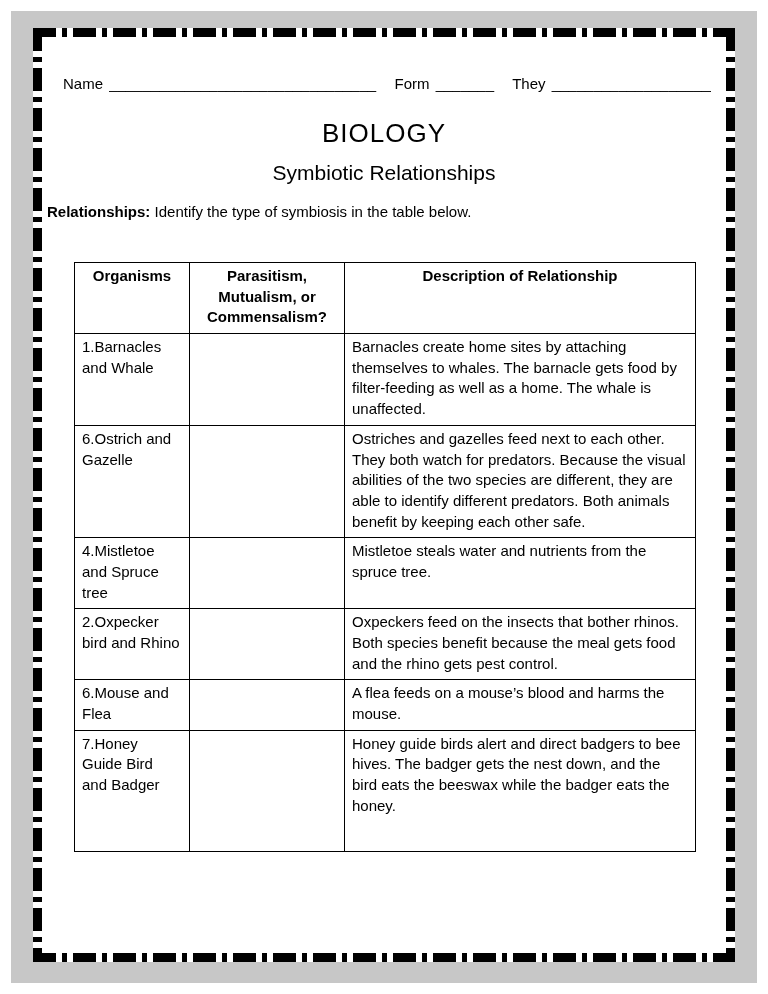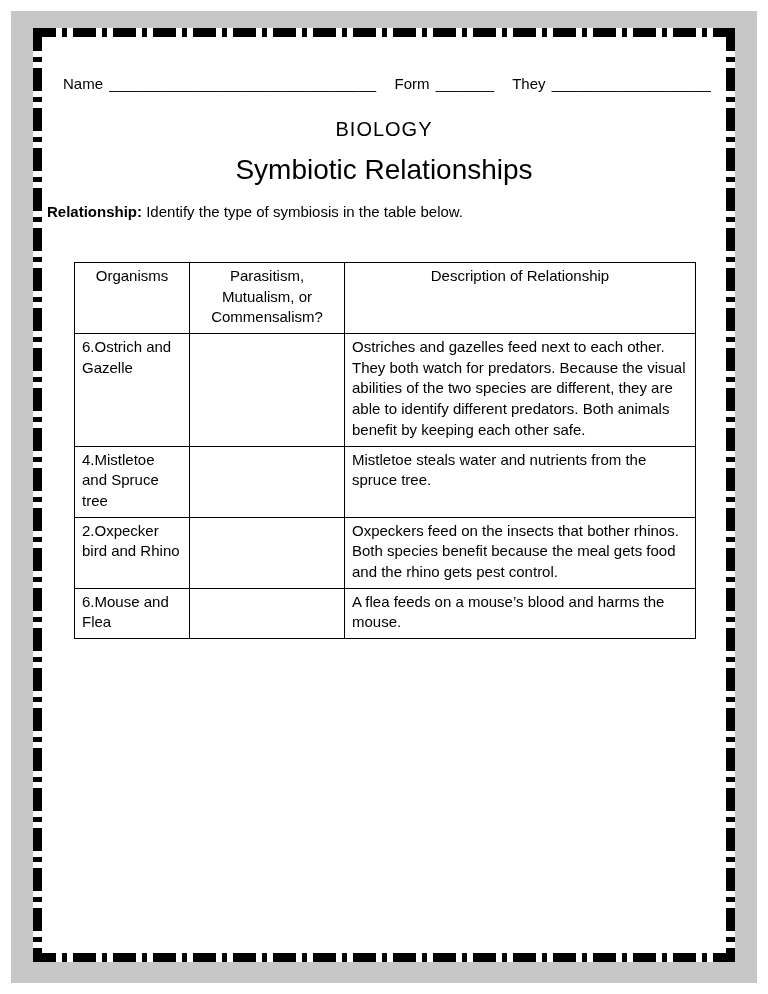--- a/index.html
+++ b/index.html
@@ -18,31 +18,31 @@
     background-image:repeating-linear-gradient(180deg,#000 0 23px,#fff 23px 29px,#000 29px 34px,#fff 34px 40px);}
   .bp-right{top:0;bottom:0;right:0;width:9px;
     background-image:repeating-linear-gradient(180deg,#000 0 23px,#fff 23px 29px,#000 29px 34px,#fff 34px 40px);}
 
   .hdr-line{position:absolute;left:30px;top:46px;width:648px;white-space:nowrap;overflow:hidden;}
   .hdr-line .lbl{padding-right:2px;margin-top:43px;}
   .hdr-line .rule{letter-spacing:0;}
   .hdr-line .gap{display:inline-block;width:10px;}
 
   .title-block{position:absolute;left:0;top:88px;width:100%;text-align:center;}
-  .title-main{font-size:20px;letter-spacing:1px;}
-  .title-sub{font-size:28px;margin-top:7px;}
+  .title-main{font-size:26px;letter-spacing:1px;}
+  .title-sub{font-size:21px;margin-top:7px;}
 
   .instructions{position:absolute;left:14px;top:174px;width:660px;}
   .instructions .b{font-weight:bold;}
 
   table.symbiosis{position:absolute;left:41px;top:234px;width:621px;border-collapse:collapse;table-layout:fixed;}
   table.symbiosis th,table.symbiosis td{
     border:1px solid #000;vertical-align:top;padding:3px 7px 5px 7px;font-size:15px;line-height:1.38;
   }
-  table.symbiosis th{font-weight:normal;text-align:center;vertical-align:top;}
+  table.symbiosis th{font-weight:bold;text-align:center;vertical-align:top;}
   col.c-org{width:115px;} col.c-ans{width:155px;} col.c-desc{width:351px;}
   tr.tall td{height:112px;}
 </style>
 </head>
 <body>
 
 <div class="canvas">
   <div class="gray-mat"></div>
   <div class="frame">
     <div class="bp bp-top"></div>
@@ -60,54 +60,64 @@
       <span class="lbl">They</span>
       <span class="rule">______________________</span>
     </div>
 
     <div class="title-block">
       <div class="title-main">BIOLOGY</div>
       <div class="title-sub">Symbiotic Relationships</div>
     </div>
 
     <div class="instructions">
-      <span class="b">Relationship:</span>
+      <span class="b">Relationships:</span>
       <span>Identify the type of symbiosis in the table below.</span>
     </div>
 
     <table class="symbiosis">
       <colgroup>
         <col class="c-org">
           <col class="c-ans">
           <col class="c-desc">
       </colgroup>
       <thead>
         <tr>
           <th>Organisms</th>
           <th>Parasitism, Mutualism, or Commensalism?</th>
           <th>Description of Relationship</th>
         </tr>
       </thead>
       <tbody>
+        <tr>
+          <td>1.Barnacles and Whale</td>
+          <td></td>
+          <td>Barnacles create home sites by attaching themselves to whales. The barnacle gets food by filter-feeding as well as a home. The whale is unaffected.</td>
+        </tr>
         <tr>
           <td>6.Ostrich and Gazelle</td>
           <td></td>
           <td>Ostriches and gazelles feed next to each other. They both watch for predators. Because the visual abilities of the two species are different, they are able to identify different predators. Both animals benefit by keeping each other safe.</td>
         </tr>
         <tr>
           <td>4.Mistletoe and Spruce tree</td>
           <td></td>
           <td>Mistletoe steals water and nutrients from the spruce tree.</td>
         </tr>
         <tr>
           <td>2.Oxpecker bird and Rhino</td>
           <td></td>
           <td>Oxpeckers feed on the insects that bother rhinos. Both species benefit because the meal gets food and the rhino gets pest control.</td>
         </tr>
         <tr>
           <td>6.Mouse and Flea</td>
           <td></td>
           <td>A flea feeds on a mouse’s blood and harms the mouse.</td>
         </tr>
+        <tr class="tall">
+          <td>7.Honey Guide Bird and Badger</td>
+          <td></td>
+          <td>Honey guide birds alert and direct badgers to bee hives. The badger gets the nest down, and the bird eats the beeswax while the badger eats the honey.</td>
+        </tr>
       </tbody>
     </table>
   </div>
 </div>
 
 </body></html>

